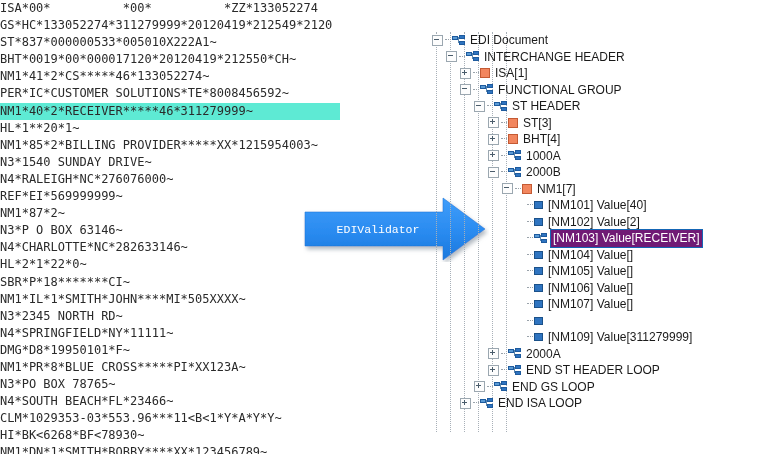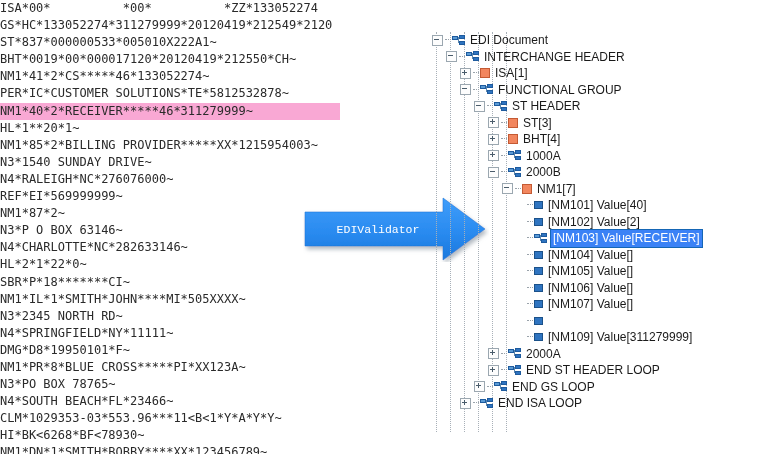--- a/index.html
+++ b/index.html
@@ -21,21 +21,21 @@
   .edi-line{
     font-family:"DejaVu Sans Mono","Liberation Mono",monospace;
     font-size:12px;
     line-height:17.1px;
     color:#2a2a2a;
     white-space:pre;
     padding-left:0;
     height:17.1px;
   }
   .edi-line.hl{
-    background:#f9a8d4;
+    background:#5eead4;
     width:340px;
     box-sizing:border-box;
   }
 
   
   #arrow-wrap{
     position:absolute;
     left:303px; top:196px;
     width:186px; height:66px;
   }
@@ -116,21 +116,21 @@
   
   .ico-el{
     width:9px;height:8px;flex:none;margin-right:4px;
     background:#2f74c0;
     border:1px solid #1b5189;
     box-sizing:border-box;
   }
 
   .t-label{padding-left:1px;}
   .t-row.sel .t-label{
-    background:#3b82f6;
+    background:#701a75;
     color:#ffffff;
     padding:0 2px;
     outline:1px solid #1566b5;
   }
 
   
   .guide{
     position:absolute;
     width:0;
     border-left:1px dotted #a8b0b8;
@@ -139,21 +139,21 @@
 </style>
 </head>
 <body>
 
 <div id="edi-pane">
     <div class="edi-line">ISA*00*          *00*          *ZZ*133052274</div>
     <div class="edi-line">GS*HC*133052274*311279999*20120419*212549*2120</div>
     <div class="edi-line">ST*837*000000533*005010X222A1~</div>
     <div class="edi-line">BHT*0019*00*000017120*20120419*212550*CH~</div>
     <div class="edi-line">NM1*41*2*CS*****46*133052274~</div>
-    <div class="edi-line">PER*IC*CUSTOMER SOLUTIONS*TE*5812532878~</div>
+    <div class="edi-line">PER*IC*CUSTOMER SOLUTIONS*TE*8008456592~</div>
     <div class="edi-line hl">NM1*40*2*RECEIVER*****46*311279999~</div>
     <div class="edi-line">HL*1**20*1~</div>
     <div class="edi-line">NM1*85*2*BILLING PROVIDER*****XX*1215954003~</div>
     <div class="edi-line">N3*1540 SUNDAY DRIVE~</div>
     <div class="edi-line">N4*RALEIGH*NC*276076000~</div>
     <div class="edi-line">REF*EI*569999999~</div>
     <div class="edi-line">NM1*87*2~</div>
     <div class="edi-line">N3*P O BOX 63146~</div>
     <div class="edi-line">N4*CHARLOTTE*NC*282633146~</div>
     <div class="edi-line">HL*2*1*22*0~</div>

